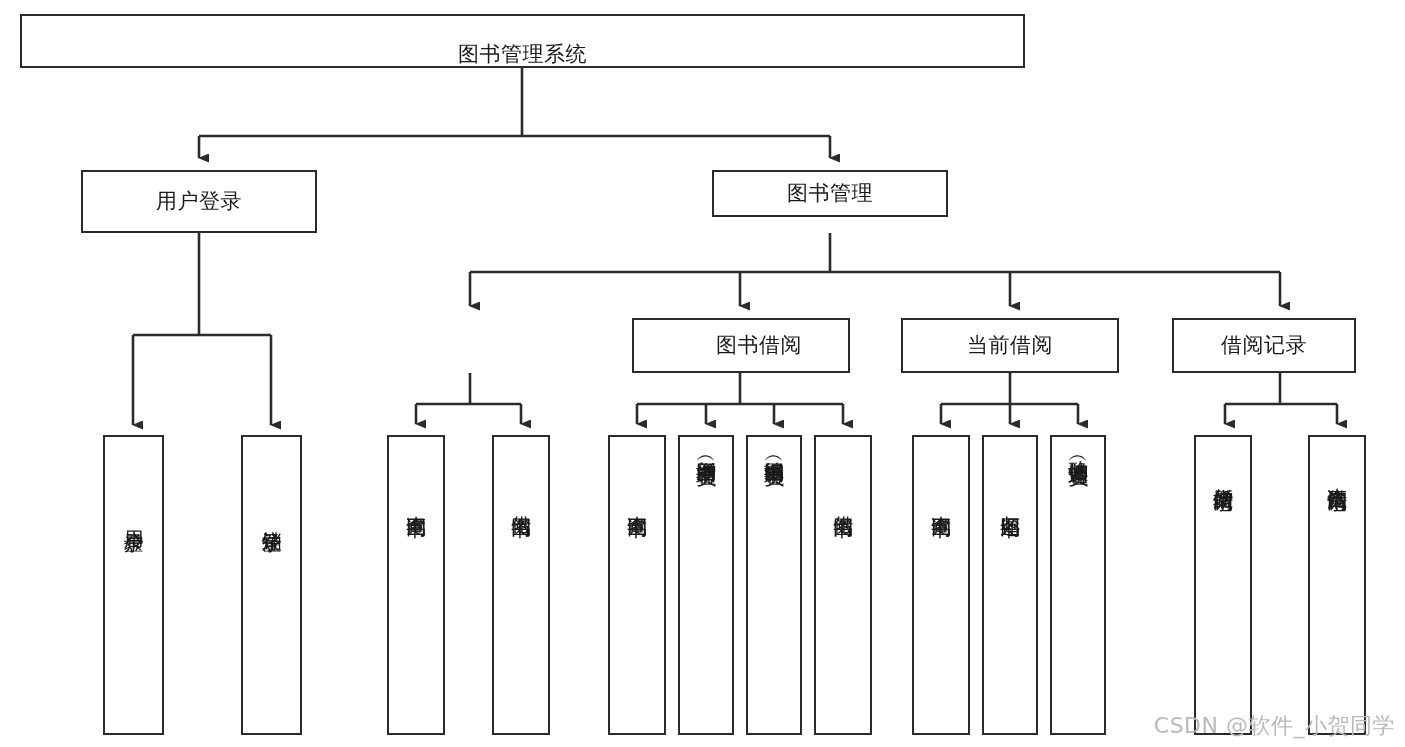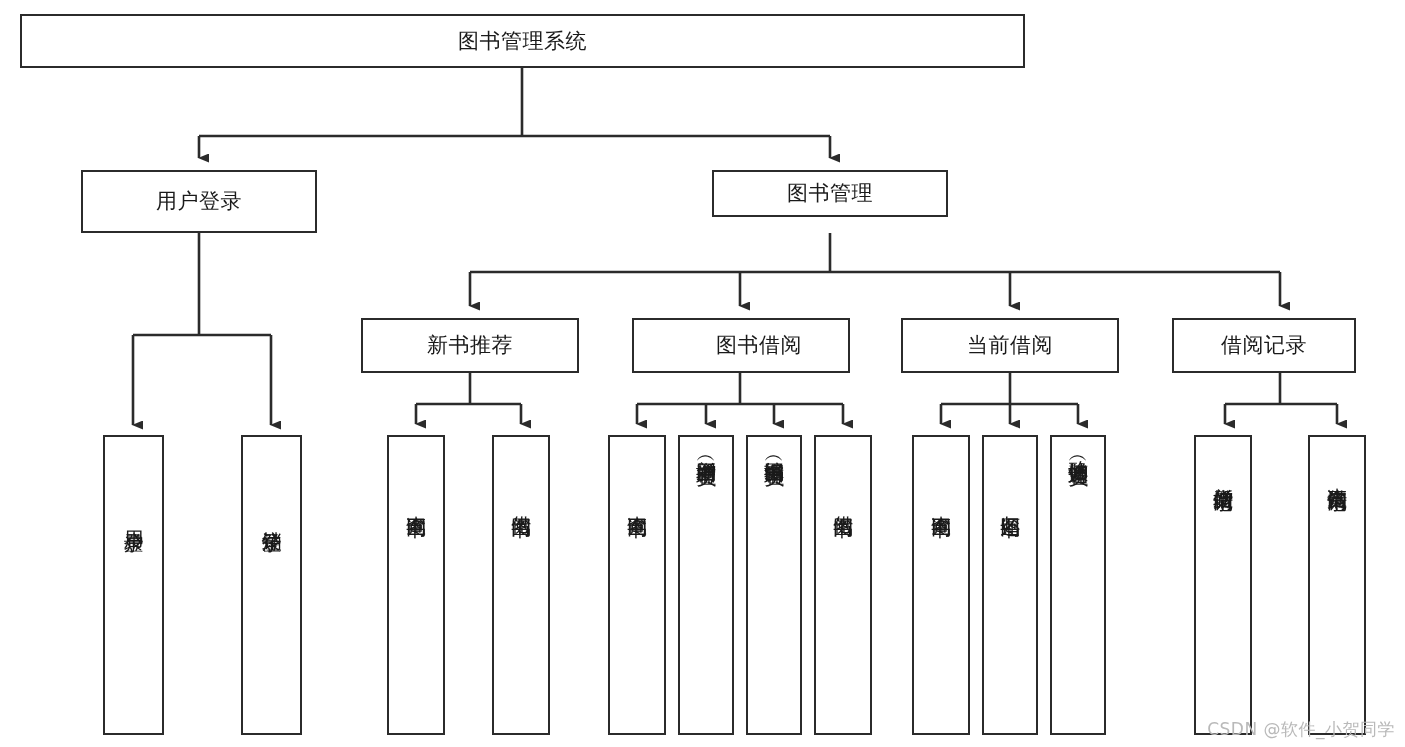--- a/index.html
+++ b/index.html
@@ -52,21 +52,21 @@
     -webkit-writing-mode: vertical-rl;
     font-size: 20px;
     line-height: 1.18;
     letter-spacing: 1px;
     white-space: nowrap;
   }
   .watermark {
     position: absolute;
     right: 10px;
     bottom: 6px;
-    font-size: 17px;
+    font-size: 22px;
     color: #b9b9b9;
     white-space: nowrap;
     letter-spacing: 0.5px;
   }
 </style>
 </head>
 <body>
 
 <div id="canvas">
 
@@ -113,34 +113,31 @@
       <path d="M 1010,404 L 1010,424" marker-end="url(#arrowhead)"></path>
       <path d="M 1078,404 L 1078,424" marker-end="url(#arrowhead)"></path>
 
       <path d="M 1280,373 L 1280,404"></path>
       <path d="M 1225,404 L 1337,404"></path>
       <path d="M 1225,404 L 1225,424" marker-end="url(#arrowhead)"></path>
       <path d="M 1337,404 L 1337,424" marker-end="url(#arrowhead)"></path>
     </g>
   </svg>
 
-  <div class="node-box" style="left:20px; top:14px; width:1005px; height:54px;">
+  <div class="node-box" style="left:20px; top:14px; width:1005px; height:54px;align-items:flex-end;">
     <span class="node-label">图书管理系统</span>
   </div>
 
   <div class="node-box" style="left:81px; top:170px; width:236px; height:63px;">
     <span class="node-label">用户登录</span>
   </div>
   <div class="node-box" style="left:712px; top:170px; width:236px; height:47px;">
     <span class="node-label">图书管理</span>
   </div>
 
-  <div class="node-box" style="left:361px; top:318px; width:218px; height:55px;">
-    <span class="node-label">新书推荐</span>
-  </div>
   <div class="node-box" style="left:632px; top:318px; width:218px; height:55px;padding-left:36px;">
     <span class="node-label">图书借阅</span>
   </div>
   <div class="node-box" style="left:901px; top:318px; width:218px; height:55px;">
     <span class="node-label">当前借阅</span>
   </div>
   <div class="node-box" style="left:1172px; top:318px; width:184px; height:55px;">
     <span class="node-label">借阅记录</span>
   </div>
 

